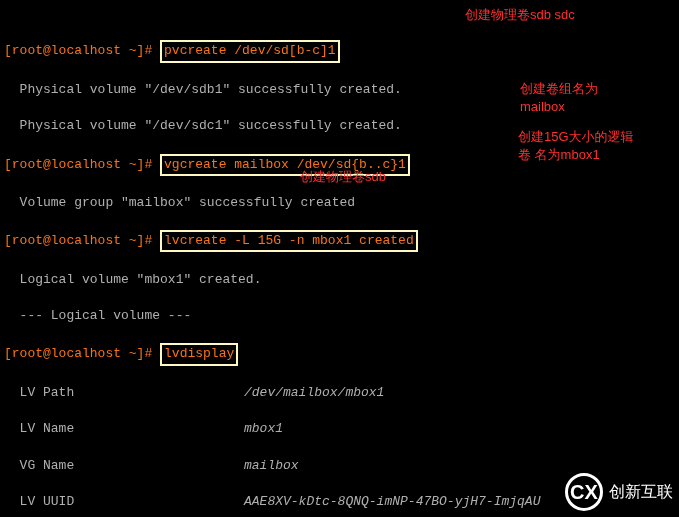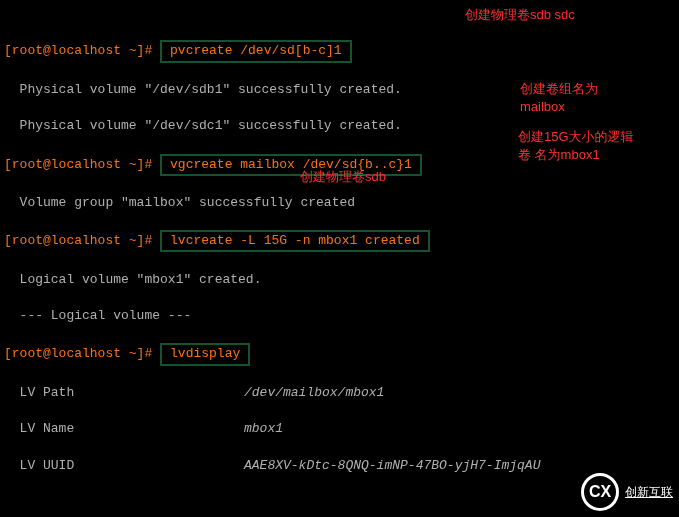--- a/index.html
+++ b/index.html
@@ -17,22 +17,22 @@
     }
     .terminal {
       padding: 4px 0 4px 4px;
       white-space: pre;
     }
     .output { color: #b0b0b0; }
     .white { color: #f97316; }
     .line { display: block; min-height: 18px; }
     
     .redbox {
-      border: 2px solid #14532d;
-      padding: 0 8px;
+      border: 2px solid #fef9c3;
+      padding: 0 2px;
       display: inline-block;
     }
     
     .annotation {
       color: #ff3030;
       position: absolute;
       font-family: "SimSun", sans-serif;
       font-size: 13px;
     }
     .ann1 { top: 6px; left: 465px; }
@@ -57,41 +57,42 @@
     .wm-circle {
       width: 32px;
       height: 32px;
       border: 3px solid #fff;
       border-radius: 50%;
       display: flex;
       align-items: center;
       justify-content: center;
       color: #fff;
       font-weight: bold;
-      font-size: 16px;
+      font-size: 20px;
       font-family: sans-serif;
     }
-    .wm-text { color: #fff; font-family: "SimSun", sans-serif; font-size: 12px; text-decoration: underline; }
+    .wm-text { color: #fff; font-family: "SimSun", sans-serif; font-size: 16px; }
   </style>
 </head>
 <body>
 
 <div class="terminal">
 
 <span class="line"><span class="white">[root@localhost ~]#</span> <span class="redbox white">pvcreate /dev/sd[b-c]1</span></span>
 <span class="line output">  Physical volume "/dev/sdb1" successfully created.</span>
 <span class="line output">  Physical volume "/dev/sdc1" successfully created.</span>
 <span class="line"><span class="white">[root@localhost ~]#</span> <span class="redbox white">vgcreate mailbox /dev/sd{b..c}1</span></span>
 <span class="line output">  Volume group "mailbox" successfully created</span>
 <span class="line"><span class="white">[root@localhost ~]#</span> <span class="redbox white">lvcreate -L 15G -n mbox1 created</span></span>
 <span class="line output">  Logical volume "mbox1" created.</span>
 <span class="line output">  --- Logical volume ---</span>
 <span class="line"><span class="white">[root@localhost ~]#</span> <span class="redbox white">lvdisplay</span></span>
 <span class="lv-row"><span class="lv-label">  LV Path</span><span class="lv-value">/dev/mailbox/mbox1</span></span>
 <span class="lv-row"><span class="lv-label">  LV Name</span><span class="lv-value">mbox1</span></span>
+<span class="lv-row"><span class="lv-label">  VG Name</span><span class="lv-value">mailbox</span></span>
 <span class="lv-row"><span class="lv-label">  LV UUID</span><span class="lv-value">AAE8XV-kDtc-8QNQ-imNP-47BO-yjH7-ImjqAU</span></span>
 
 
 
 
 
 
 
 
 

